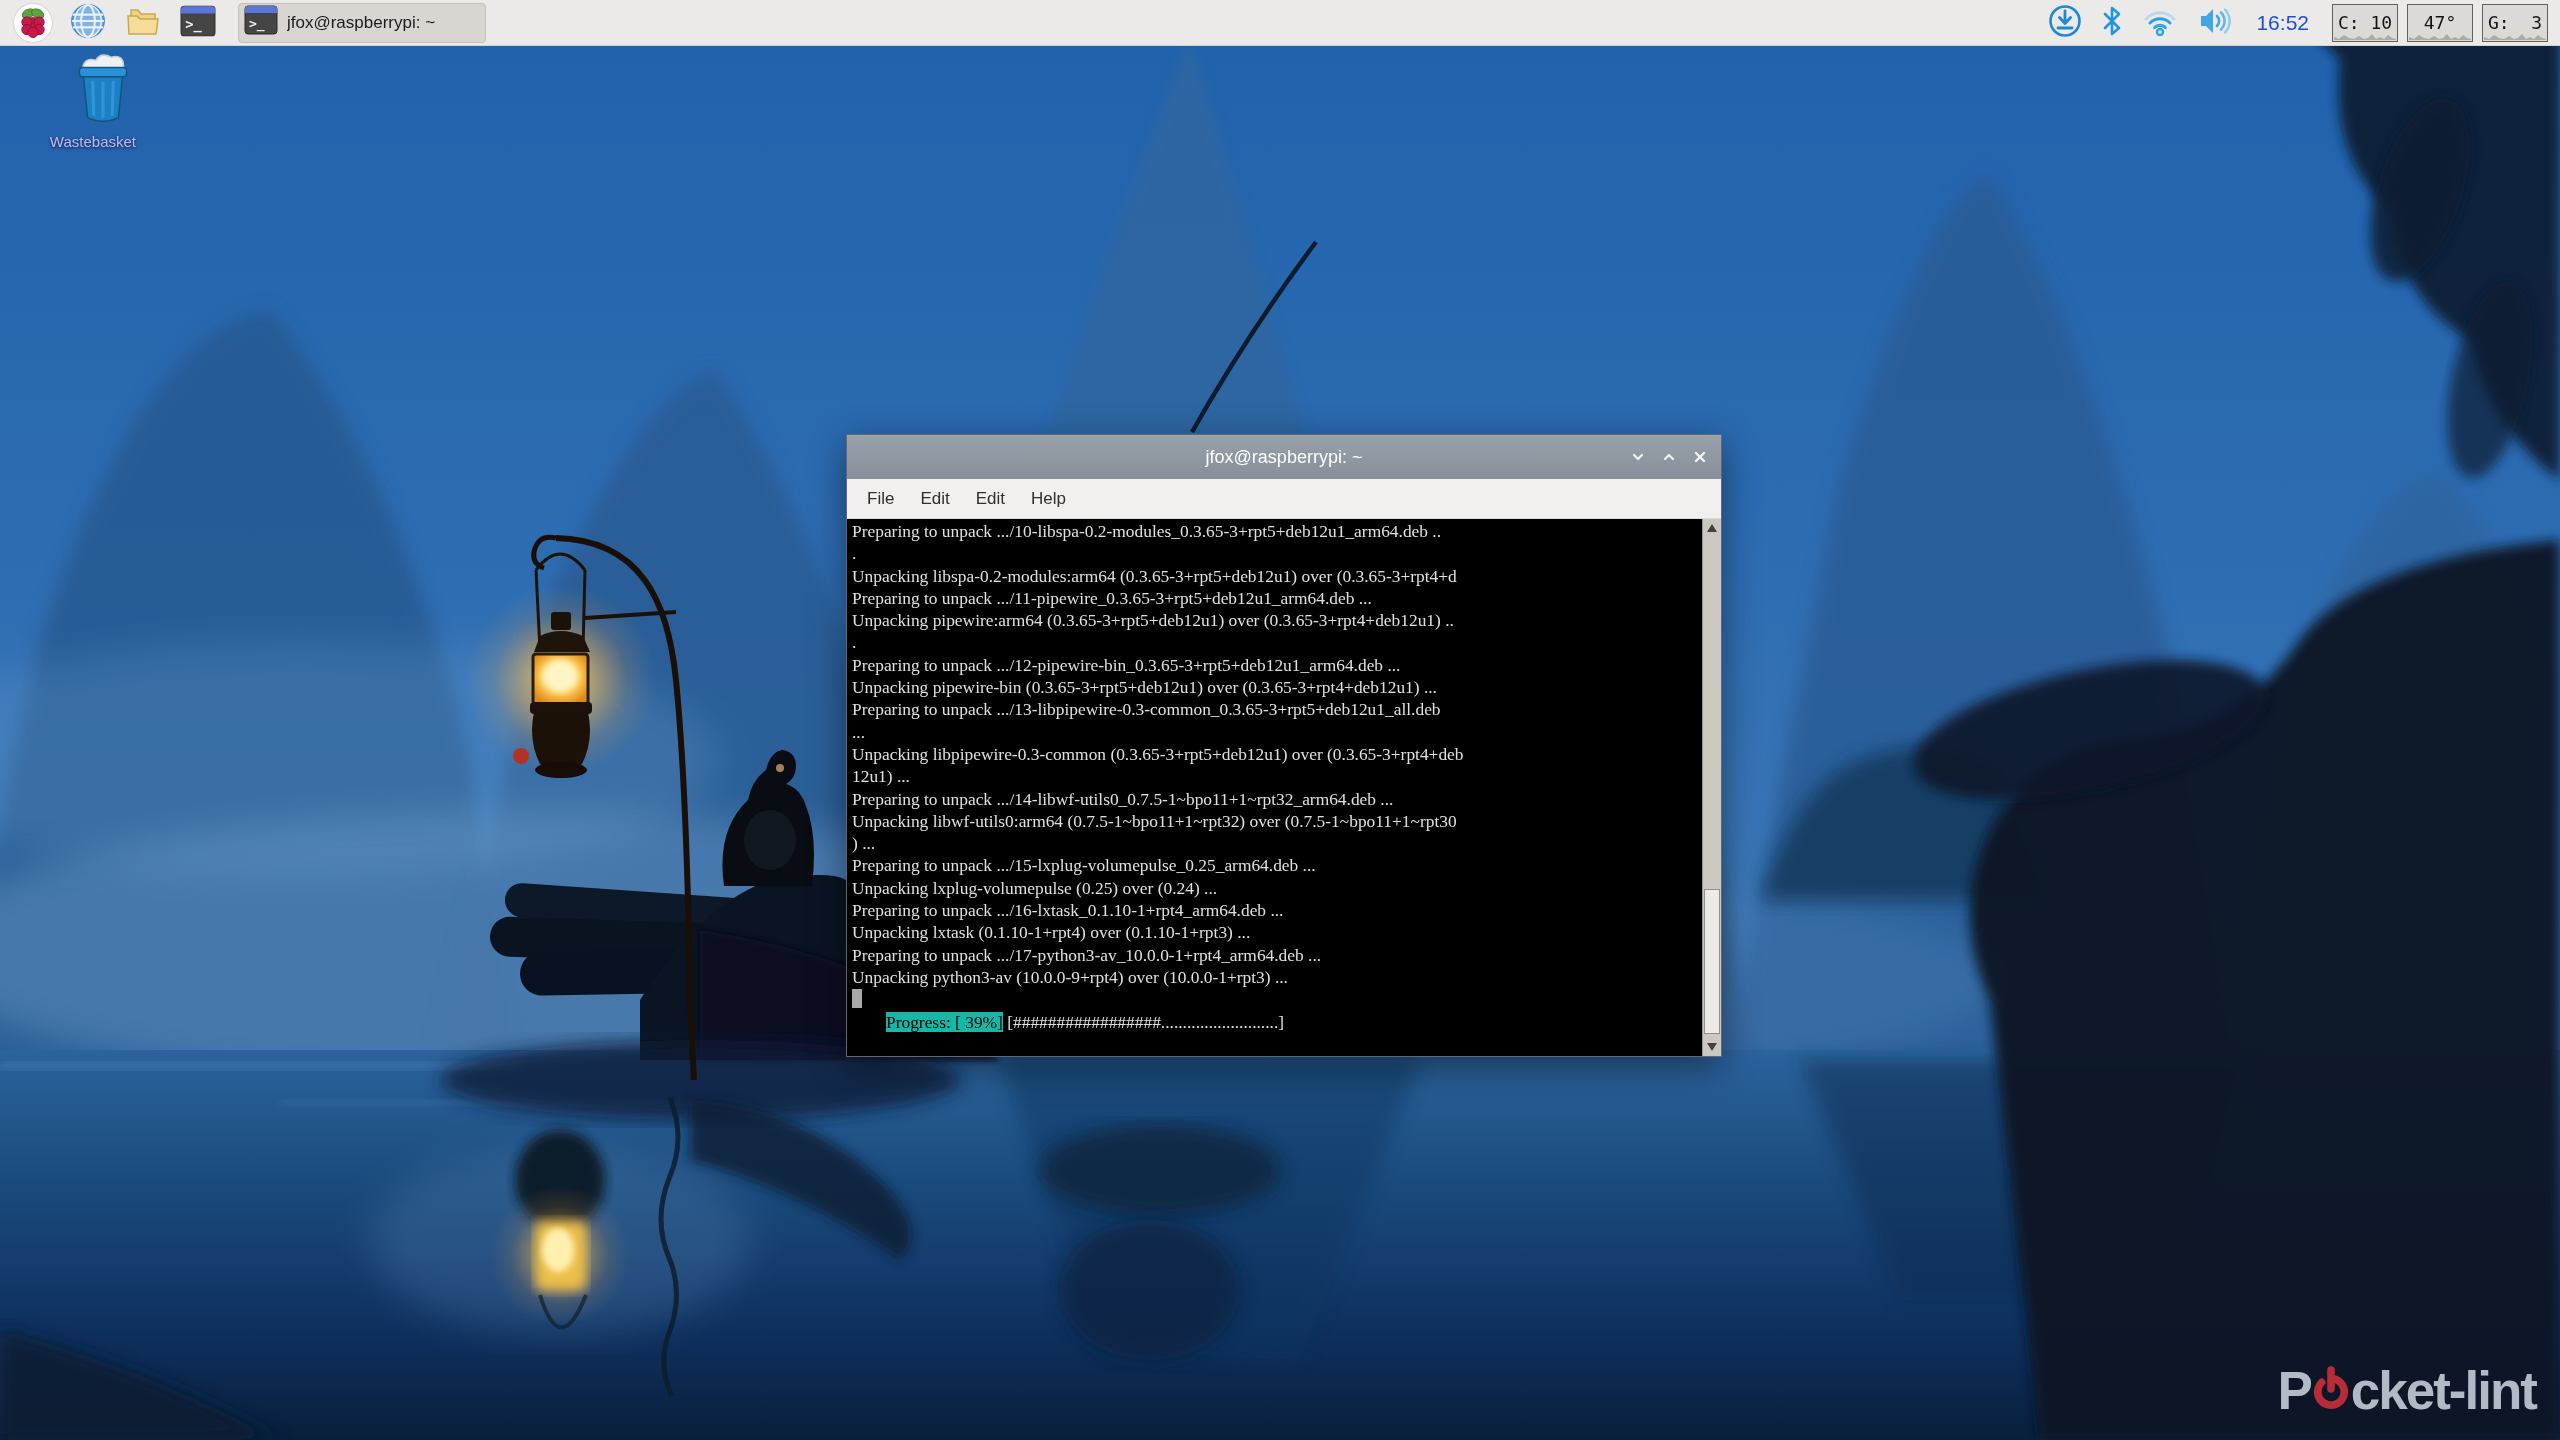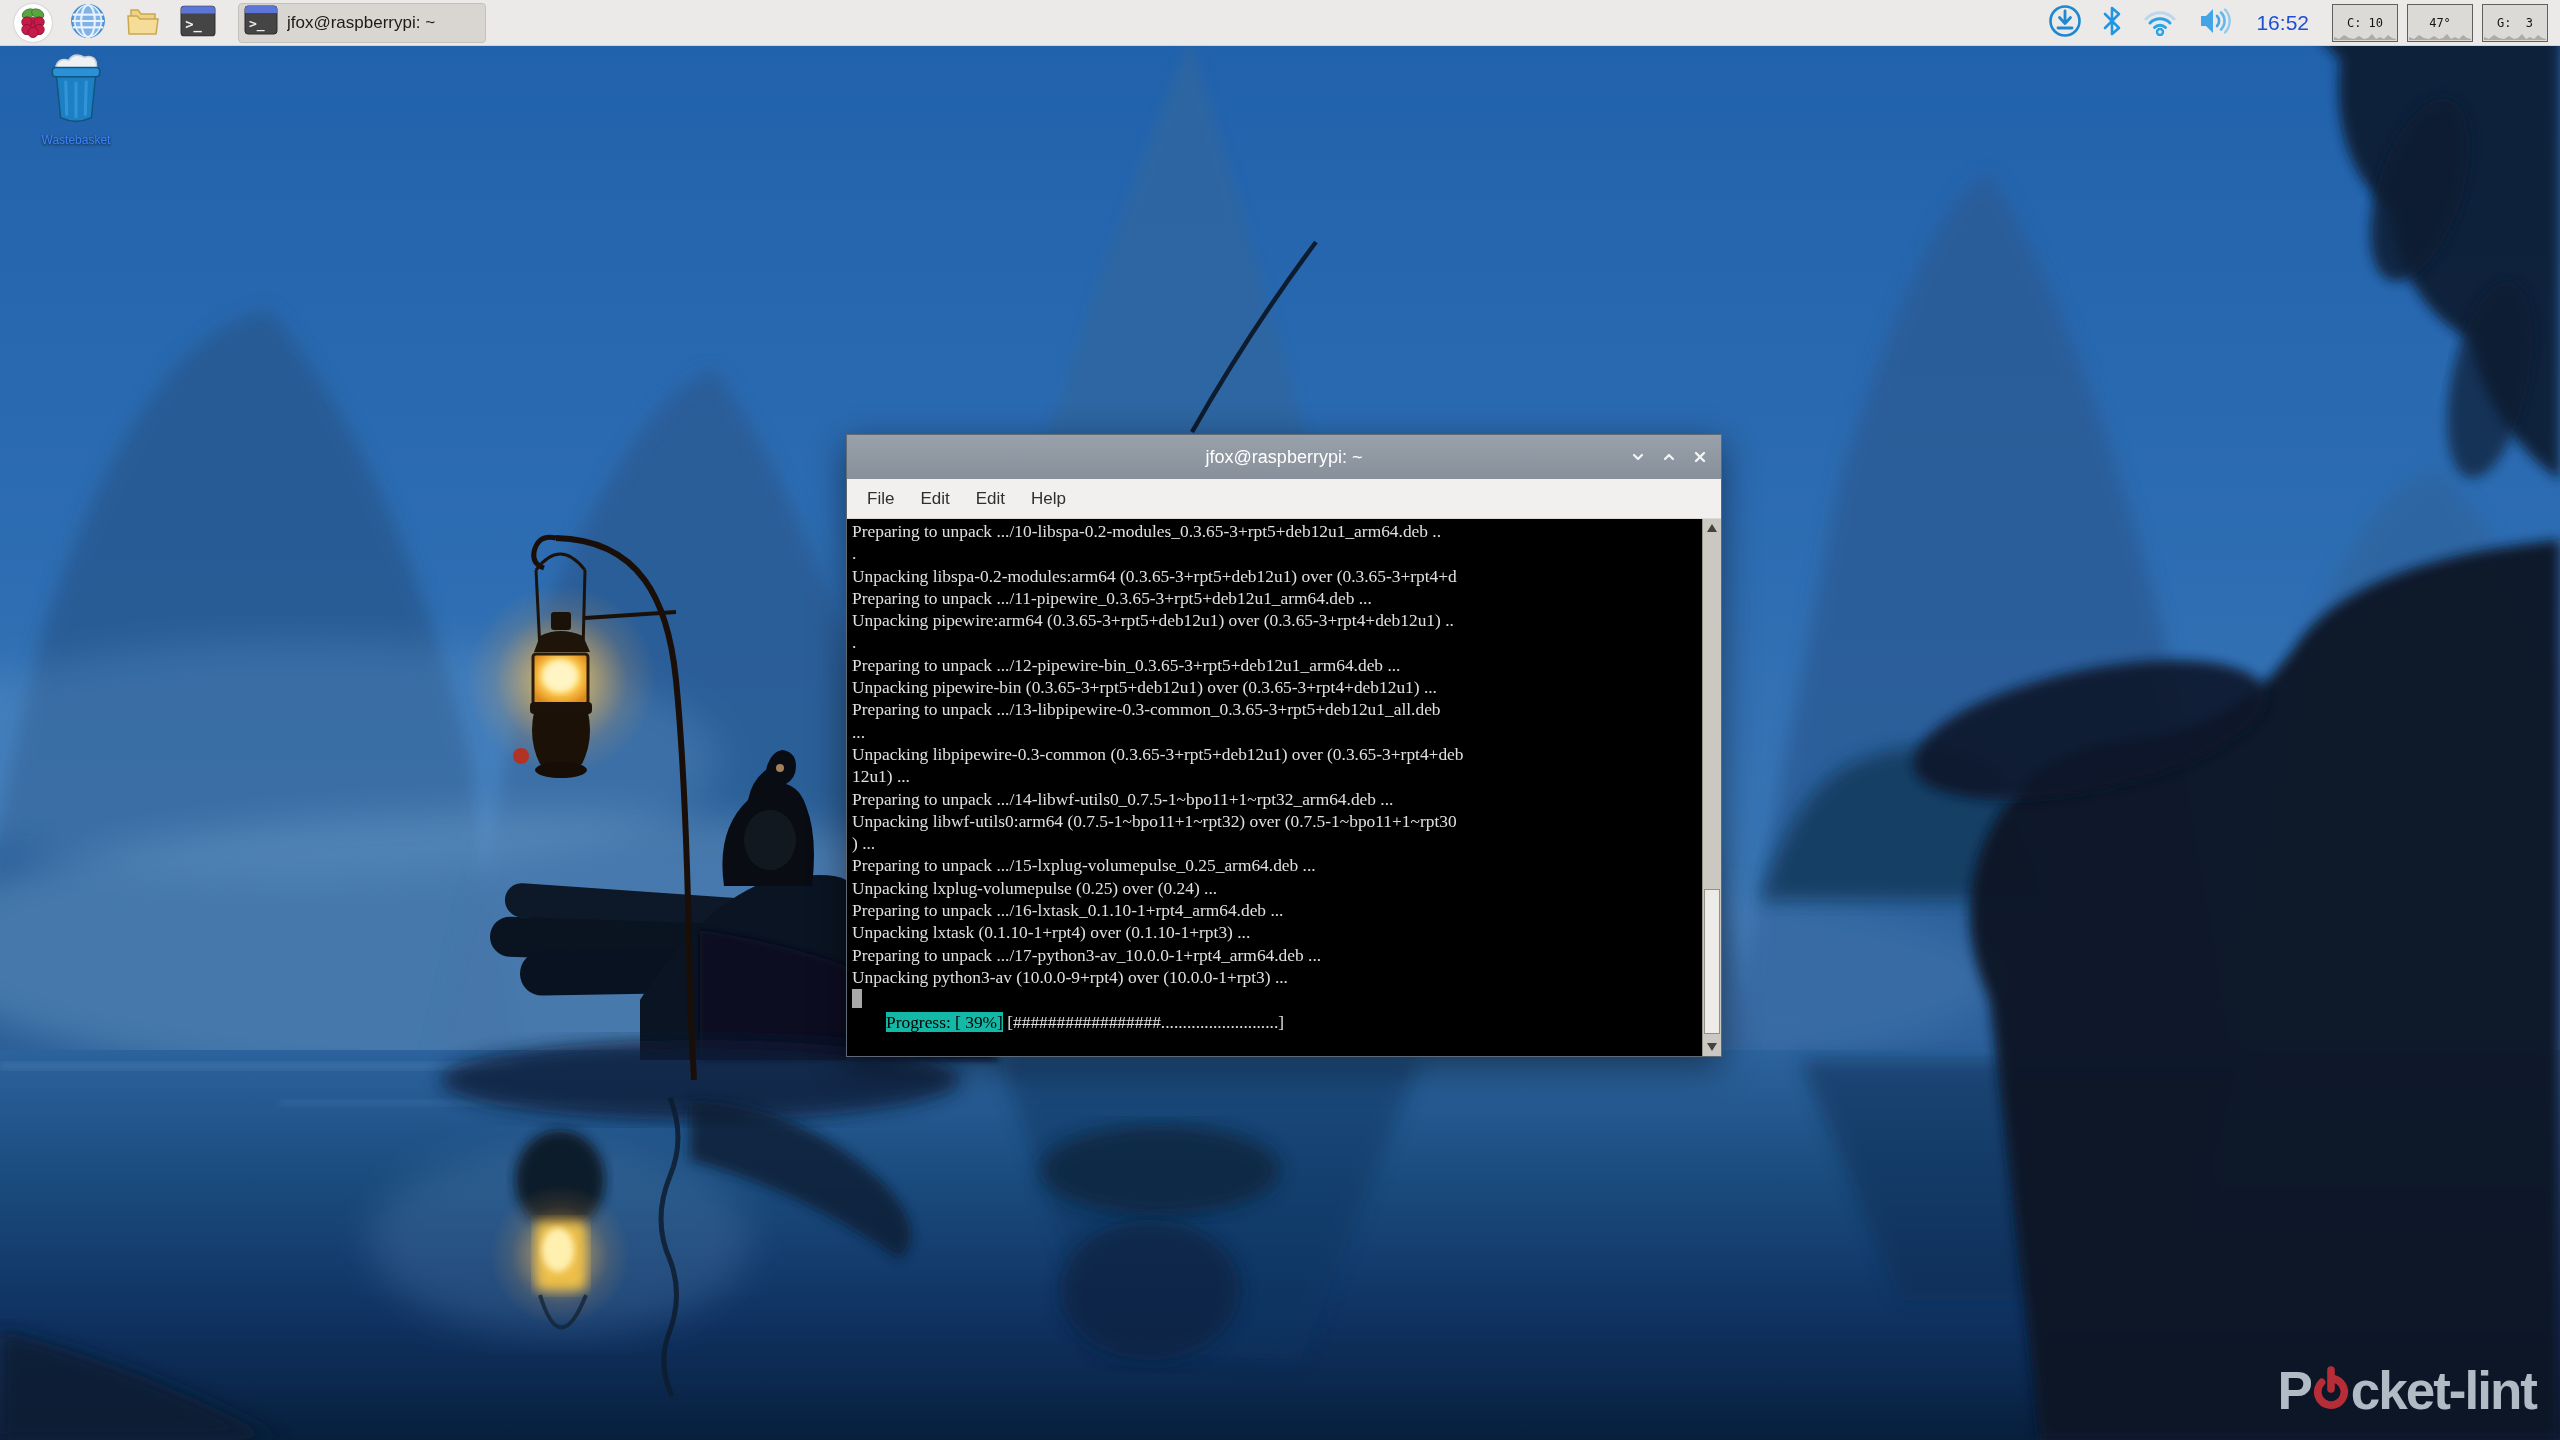--- a/index.html
+++ b/index.html
@@ -13,40 +13,40 @@
   .wallpaper svg { position:absolute; inset:0; }
 
   
   .watermark { position:absolute; right:24px; bottom:16px; z-index:6;
     display:flex; align-items:center; font-weight:bold; font-size:53px;
     letter-spacing:-2px; color:#c3cdd7; opacity:.9; }
   .watermark .pwr { margin:6px 1px 0 1px; }
 
   
   .desktop-icon { position:absolute; left:16px; top:52px; width:120px; z-index:10;
-    text-align:center; color:#3b82f6; font-size:12px; text-shadow:0 1px 3px rgba(0,0,0,.75); cursor:default; }
+    text-align:right; color:#c4b5fd; font-size:15px; text-shadow:0 1px 3px rgba(0,0,0,.75); cursor:default; }
   .desktop-icon .di-label { display:block; margin-top:4px; }
 
   
   .taskbar { position:absolute; left:0; top:0; width:2560px; height:46px; z-index:50;
     background:#ebeae8; border-bottom:1px solid #d4d3d1;
     display:flex; align-items:center; padding:0 10px; gap:9px; }
   .tb-btn { width:46px; height:40px; display:flex; align-items:center; justify-content:center; border-radius:4px; }
   .start-circle { width:38px; height:38px; background:#fff; border-radius:50%;
     display:flex; align-items:center; justify-content:center; box-shadow:0 0 2px rgba(0,0,0,.25); }
   .task-btn { margin-left:8px; height:40px; width:248px; padding:0 12px 0 5px;
     background:#d9d6d1; border:1px solid #c3bfb9; border-radius:4px;
     display:flex; align-items:center; gap:9px; font-size:17px; color:#1b1b1b; }
   .task-btn .tb-label { white-space:nowrap; overflow:hidden; }
   .tray { margin-left:auto; display:flex; align-items:center; gap:19px; padding-right:2px; }
   .tray-clock { font-size:21px; color:#1d4ed8; margin:0 4px; }
   .monitors { display:flex; gap:9px; }
   .mon-box { width:66px; height:38px; background:#dcdad6; border:1px solid #62605c;
     position:relative; display:flex; align-items:center; justify-content:center;
-    font-family:"DejaVu Sans Mono", monospace; font-size:12px; color:#141414; white-space:pre; }
+    font-family:"DejaVu Sans Mono", monospace; font-size:18px; color:#141414; white-space:pre; }
   .mon-box svg.spark { position:absolute; left:1px; right:1px; bottom:1px; }
 
   
   .window { position:absolute; left:846px; top:434px; width:876px; height:623px; z-index:40;
     border:1px solid #5f6a74; box-shadow:0 10px 34px rgba(0,0,0,.45);
     display:flex; flex-direction:column; background:#000; }
   .titlebar { height:44px; flex:0 0 44px; background:linear-gradient(180deg,#99a2ab,#87909a);
     position:relative; display:flex; align-items:center; }
   .titlebar .title { position:absolute; left:0; right:0; text-align:center;
     color:#fff; font-size:18px; }

